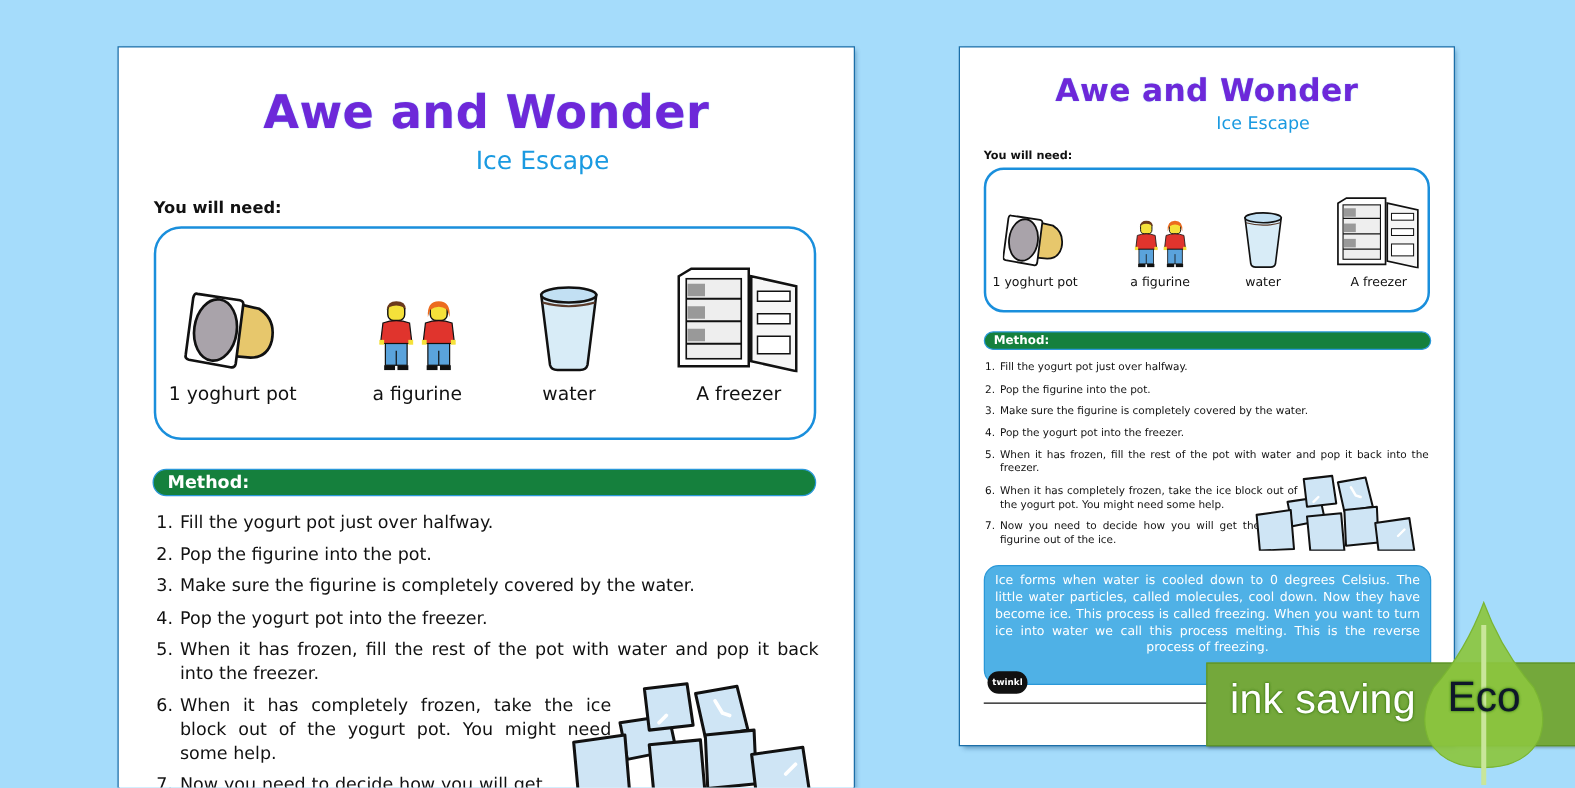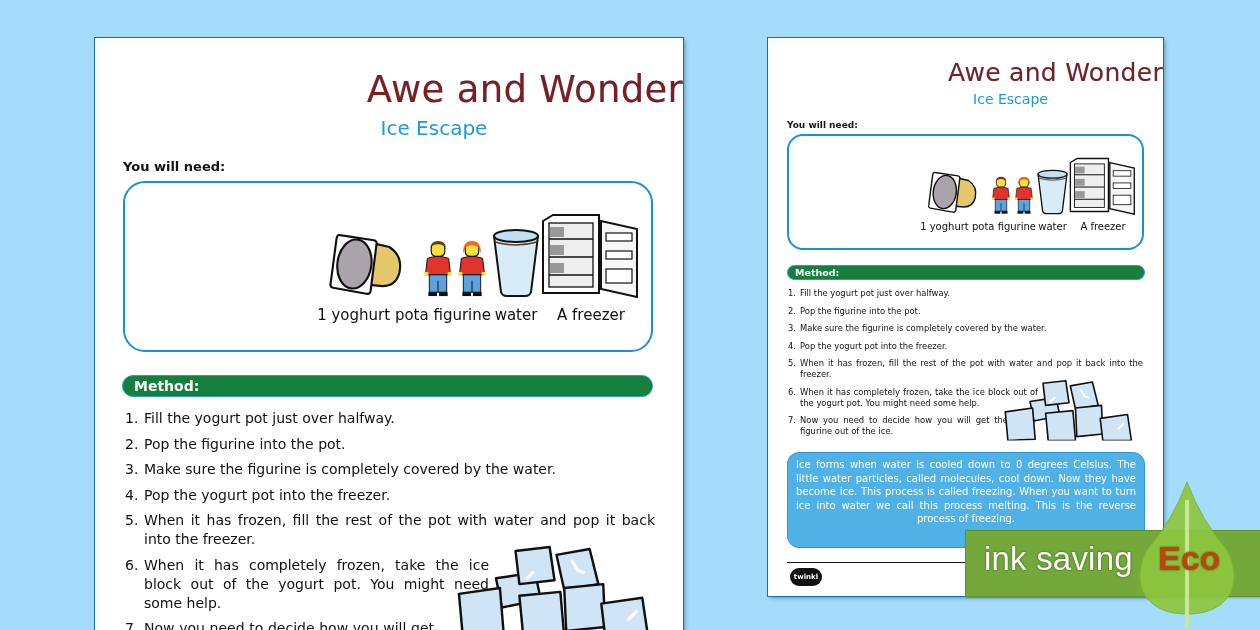--- a/index.html
+++ b/index.html
@@ -3,26 +3,26 @@
 <meta charset="utf-8">
 <style>
   * { box-sizing: border-box; margin: 0; padding: 0; }
   html, body { width: 1260px; height: 630px; overflow: hidden; }
   body { background: #a5dcfb; font-family: "DejaVu Sans", sans-serif; position: relative; }
 
   .page { position: absolute; background: #fff; box-shadow: 0 0 0 1px #1c6fa8, 2px 2px 4px rgba(0,60,110,.45); overflow: hidden; }
   .page-left { left: 95px; top: 38px; width: 588px; height: 620px; }
   .page-right { left: 768px; top: 38px; width: 395px; height: 558px; }
 
-  .title { color: #7f1d1d; font-weight: normal; text-align: right; letter-spacing: .3px;
+  .title { color: #6d28d9; font-weight: bold; text-align: center; letter-spacing: .3px;
            text-shadow: 0 0 1px #7cc6ef; }
   .subtitle { color: #1a9ae1; text-align: center; margin-left: 45px; }
   .need-label { font-weight: bold; color: #111; }
 
-  .needs-box { position: absolute; border: 2.5px solid #1a8fdc; display: flex; justify-content: flex-end; align-items: flex-end; }
+  .needs-box { position: absolute; border: 2.5px solid #1a8fdc; display: flex; justify-content: space-between; align-items: flex-end; }
   .need-item { display: flex; flex-direction: column; align-items: center; }
   .need-item .lbl { color: #111; white-space: nowrap; }
 
   .method-bar { position: absolute; background: #15803d; border: 1.5px solid #2a98d8; color: #fff; font-weight: bold; }
   .steps { position: absolute; color: #111; list-style: none; }
   .steps li { display: flex; }
   .steps li .num { flex: 0 0 auto; }
   .steps li .txt { flex: 1; text-align: justify; }
 
   
@@ -51,28 +51,28 @@
   .page-right .steps li.narrow6 .txt { max-width: 238px; }
   .page-right .steps li.narrow7 .txt { max-width: 208px; }
   .page-left .steps li.narrow6 .txt { max-width: 345px; }
   .page-left .steps li.narrow7 .txt { max-width: 290px; }
 
   .science { position: absolute; left: 19px; top: 414px; width: 358px; height: 96px; background: #4fb1e6; border: 1.5px solid #2a98d8; border-radius: 12px; color: #fff; text-align: center; padding: 5px 8px; }
   .science .sci-title { font-weight: bold; font-size: 9.5px; margin-bottom: 3px; }
   .science .sci-body { font-size: 10px; line-height: 13.5px; text-align: justify; text-align-last: center; }
 
   .footer-rule { position: absolute; left: 19px; top: 524px; width: 358px; border-top: 1.5px solid #111; }
-  .twinkl { position: absolute; left: 22px; top: 530px; width: 32px; height: 18px; background: #111; border-radius: 9px; color: #fff; font-size: 7px; font-weight: bold; text-align: center; line-height: 18px; }
+  .twinkl { position: absolute; left: 22px; top: 499px; width: 32px; height: 18px; background: #111; border-radius: 9px; color: #fff; font-size: 7px; font-weight: bold; text-align: center; line-height: 18px; }
 
   
   .eco-banner { position: absolute; left: 965px; top: 530px; width: 300px; height: 67px; background: #74a83b; border: 1.5px solid #5c9329; box-shadow: 1px 1px 2px rgba(0,0,0,.25); }
   .eco-text { position: absolute; left: 984px; top: 540px; color: #fff; font-family: "Liberation Sans", sans-serif; font-size: 33px; letter-spacing: .2px;
               text-shadow: 0 0 2px #3f7a14, 0 0 2px #3f7a14; }
   .eco-drop { position: absolute; left: 1135px; top: 480px; width: 105px; height: 150px; }
-  .eco-label { position: absolute; left: 1158px; top: 539px; color: #c2410c; font-family: "Liberation Sans", sans-serif; font-weight: bold; font-size: 34px;
+  .eco-label { position: absolute; left: 1158px; top: 539px; color: #0f172a; font-family: "Liberation Sans", sans-serif; font-weight: normal; font-size: 34px;
                text-shadow: 0 0 2px #4b8a1b, 0 0 2px #4b8a1b; }
 </style>
 </head>
 <body>
 
 <svg width="0" height="0" style="position:absolute">
   <defs>
     <symbol id="sym-yoghurt" viewBox="0 0 90 80">
       <path d="M44 14 L70 20 Q86 30 82 50 Q78 66 62 66 L40 64 Z" fill="#e7c76c" stroke="#111" stroke-width="2.5"></path>
       <path d="M12 6 L52 12 Q56 13 55 17 L48 72 Q47 76 43 75 L4 68 Q0 67 1 63 L8 10 Q9 5 12 6 Z" fill="#fff" stroke="#111" stroke-width="2.5"></path>

